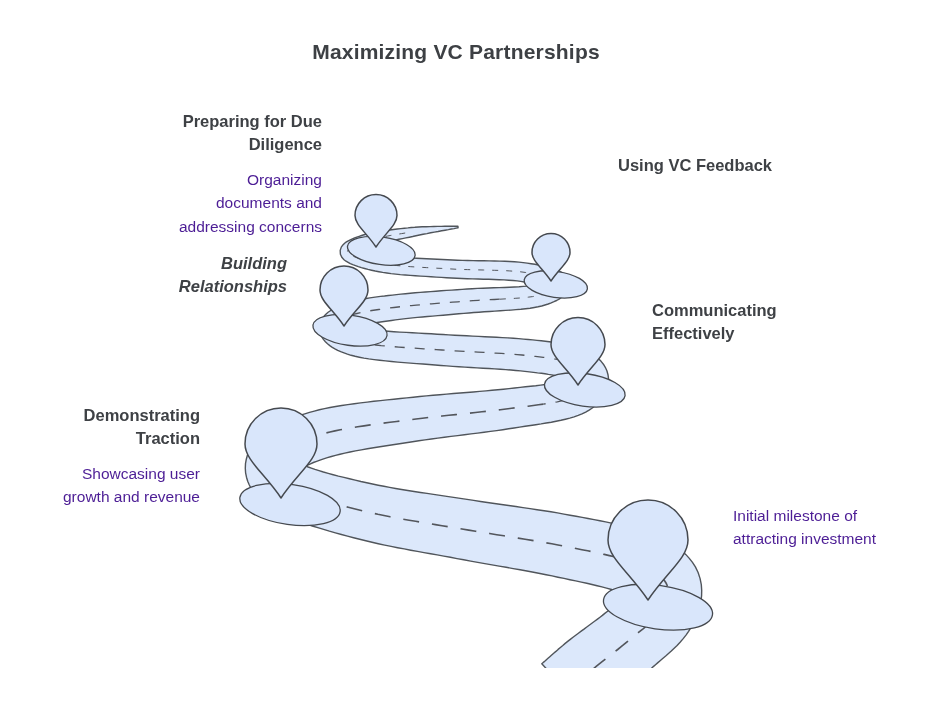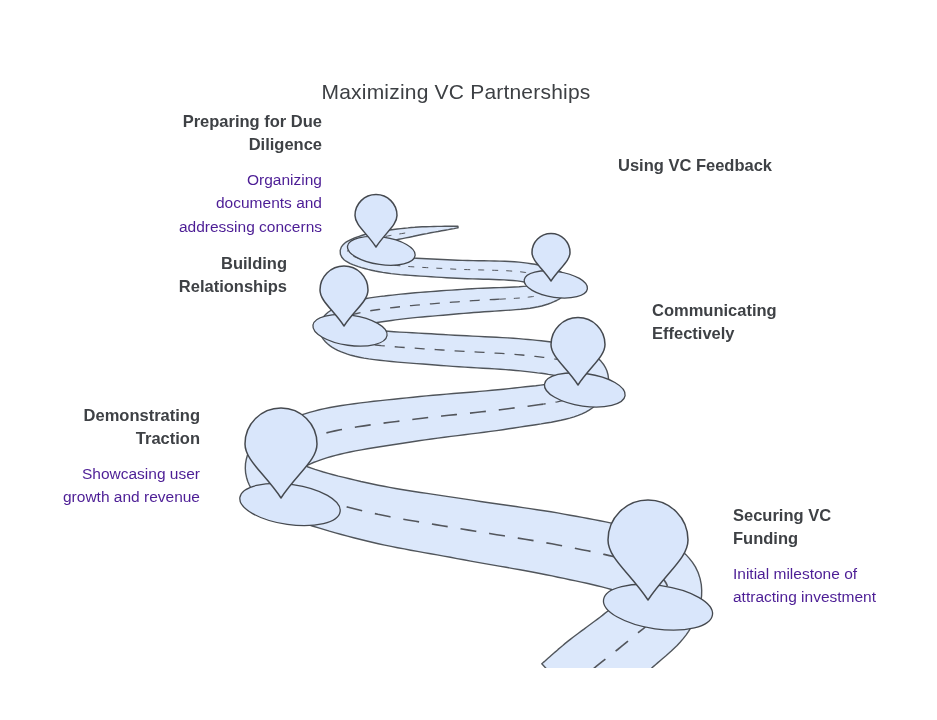--- a/index.html
+++ b/index.html
@@ -5,37 +5,37 @@
   html,body{margin:0;padding:0;}
   body{
     width:937px;height:720px;position:relative;overflow:hidden;
     background:#ffffff;
     font-family:"Liberation Sans","DejaVu Sans",sans-serif;
     -webkit-font-smoothing:antialiased;
   }
   .stage-canvas{position:absolute;left:0;top:0;}
   .page-title{
     position:absolute;top:40px;left:206px;width:500px;
-    text-align:center;font-size:21px;font-weight:400;color:#3d4044;
-    letter-spacing:.2px;white-space:pre-line;margin-top:40px;
+    text-align:center;font-size:21px;font-weight:700;color:#3d4044;
+    letter-spacing:.2px;white-space:pre-line;
   }
   .stage{position:absolute;max-width:236px;}
   .stage .stage-title{
     font-size:16.5px;font-weight:700;color:#3e4145;line-height:23px;
     white-space:pre-line;margin:0 0 12px 0;
   }
   .stage .stage-desc{
     font-size:15.5px;font-weight:400;color:#4c1d95;line-height:23.3px;
     white-space:pre-line;margin:0;
   }
   .stage.align-right{text-align:right;}
   .stage.align-left{text-align:left;}
   .s1{top:110px;right:615px;}
   .s2{top:154px;left:602px;margin-left:16px;}
-  .s3{top:252px;right:650px;}
+  .s3{top:252px;right:650px;font-style:italic;}
   .s4{top:299px;left:652px;}
   .s5{top:404px;right:737px;}
   .s6{top:504px;left:733px;}
 </style>
 </head>
 <body>
 
 <svg class="stage-canvas" id="road-svg" width="937" height="668" viewBox="0 0 937 668" aria-hidden="true">
     <path d="M457.9 226.2L456.0 226.2L453.7 226.3L451.1 226.3L448.1 226.3L444.8 226.3L441.3 226.4L437.6 226.4L433.8 226.5L430.0 226.6L426.1 226.7L422.2 226.8L418.5 227.0L414.8 227.3L411.3 227.5L407.9 227.9L404.4 228.2L400.8 228.6L397.2 229.0L393.5 229.5L389.9 230.0L386.2 230.5L382.6 231.0L379.2 231.6L375.8 232.2L372.6 232.8L369.5 233.4L366.6 234.1L364.0 234.8L361.6 235.5L359.2 236.3L356.8 237.1L354.6 237.9L352.4 238.8L350.3 239.8L348.3 240.8L346.4 241.9L344.6 243.2L342.9 244.9L341.3 247.1L340.2 250.4L340.4 254.3L342.0 257.6L344.0 259.7L346.0 261.2L348.1 262.4L350.3 263.6L352.8 264.6L355.5 265.6L358.3 266.6L361.4 267.6L364.6 268.5L368.0 269.4L371.5 270.2L375.2 271.0L378.9 271.7L382.7 272.4L386.8 273.0L391.1 273.6L395.6 274.1L400.3 274.6L405.2 275.0L410.2 275.4L415.3 275.8L420.5 276.1L425.8 276.4L431.0 276.8L436.2 277.1L441.4 277.4L446.5 277.7L451.5 278.0L456.6 278.3L461.9 278.5L467.2 278.7L472.6 278.9L478.0 279.0L483.4 279.2L488.8 279.3L494.0 279.5L499.1 279.7L504.0 279.9L508.7 280.2L513.0 280.5L517.1 280.9L520.8 281.4L524.3 282.0L527.8 282.6L531.2 283.3L534.4 284.0L537.4 284.8L540.3 285.6L542.9 286.4L545.2 287.3L547.1 288.1L548.7 288.8L549.8 289.4L550.3 289.8L550.0 289.6L548.9 288.3L547.9 285.6L547.9 282.8L548.5 280.9L549.0 280.1L549.1 279.9L548.7 280.2L547.9 280.7L546.8 281.3L545.3 282.0L543.5 282.7L541.4 283.4L539.1 284.1L536.6 284.7L533.9 285.2L530.9 285.7L527.4 286.1L523.4 286.4L519.1 286.8L514.4 287.0L509.5 287.3L504.4 287.5L499.1 287.6L493.8 287.8L488.3 288.0L482.9 288.2L477.5 288.4L472.2 288.7L467.1 289.0L462.1 289.4L457.0 289.7L451.8 290.1L446.5 290.4L441.2 290.8L435.9 291.2L430.6 291.6L425.4 292.0L420.2 292.4L415.2 292.8L410.3 293.2L405.5 293.7L400.9 294.1L396.5 294.6L392.4 295.1L388.4 295.5L384.5 296.0L380.6 296.4L376.9 296.9L373.3 297.4L369.8 297.9L366.4 298.5L363.0 299.0L359.8 299.6L356.7 300.3L353.6 301.0L350.7 301.8L347.9 302.7L345.2 303.6L342.5 304.6L340.0 305.6L337.5 306.8L335.0 308.0L332.7 309.3L330.4 310.7L328.1 312.3L325.9 314.2L323.8 316.5L321.7 319.4L320.1 323.3L319.4 328.3L320.2 333.2L321.7 336.7L323.4 339.4L325.4 341.8L327.5 343.8L329.8 345.6L332.3 347.3L334.9 348.8L337.7 350.3L340.7 351.7L344.0 352.9L347.4 354.1L351.1 355.3L355.1 356.3L359.3 357.2L363.9 358.1L368.8 358.9L374.1 359.6L379.7 360.3L385.5 360.9L391.5 361.5L397.7 362.1L404.0 362.6L410.3 363.1L416.7 363.6L422.9 364.0L429.1 364.5L435.1 365.0L440.9 365.5L446.7 365.9L452.7 366.4L458.8 366.8L464.9 367.1L471.0 367.5L477.0 367.9L483.0 368.2L489.0 368.5L494.7 368.9L500.4 369.3L505.8 369.6L510.9 370.0L515.8 370.5L520.5 370.9L524.9 371.4L529.3 371.9L533.5 372.4L537.5 372.9L541.4 373.3L545.0 373.8L548.4 374.4L551.7 374.9L554.7 375.5L557.6 376.0L560.2 376.6L562.6 377.3L564.7 377.9L566.6 378.6L568.3 379.3L569.9 380.0L571.3 380.8L572.6 381.5L573.6 382.2L574.4 382.8L574.9 383.3L575.2 383.7L575.3 383.9L575.1 383.7L574.7 383.2L574.2 382.2L573.7 380.8L573.5 379.3L573.5 378.2L573.5 377.6L573.6 377.2L573.6 376.9L573.6 376.8L573.5 376.8L573.3 376.9L573.0 377.2L572.4 377.6L571.6 378.1L570.6 378.7L569.3 379.3L567.8 379.9L565.8 380.6L563.5 381.2L560.7 381.9L557.4 382.6L553.7 383.2L549.6 383.9L545.3 384.5L540.6 385.1L535.8 385.7L530.7 386.2L525.5 386.8L520.1 387.4L514.6 388.0L509.0 388.6L503.4 389.2L497.8 389.8L492.0 390.3L486.0 390.9L479.7 391.4L473.3 392.0L466.8 392.5L460.1 393.0L453.4 393.5L446.6 394.1L439.8 394.7L433.1 395.2L426.4 395.9L419.7 396.5L413.2 397.2L406.8 397.9L400.4 398.5L393.8 399.2L387.1 399.9L380.5 400.6L373.8 401.3L367.2 402.1L360.6 402.9L354.2 403.7L347.8 404.6L341.7 405.5L335.7 406.5L330.0 407.5L324.5 408.6L319.3 409.8L314.3 411.1L309.5 412.4L304.8 413.8L300.4 415.2L296.1 416.7L292.0 418.2L288.1 419.8L284.3 421.5L280.7 423.2L277.3 424.9L274.0 426.7L270.8 428.5L267.7 430.5L264.6 432.6L261.6 435.1L258.7 437.7L256.0 440.5L253.5 443.7L251.2 447.1L249.2 450.8L247.5 454.9L246.3 459.2L245.5 463.6L245.3 468.2L245.6 472.8L246.5 477.2L247.7 481.3L249.2 484.8L250.9 488.1L252.9 491.4L255.1 494.4L257.6 497.4L260.3 500.1L263.1 502.6L266.2 505.0L269.3 507.2L272.7 509.3L276.1 511.3L279.8 513.3L283.7 515.1L287.8 517.0L292.2 518.8L296.9 520.6L301.8 522.4L306.9 524.2L312.3 526.0L317.8 527.7L323.6 529.4L329.4 531.2L335.4 532.9L341.4 534.5L347.5 536.2L353.6 537.8L359.7 539.3L365.8 540.8L372.0 542.3L378.3 543.7L384.7 545.1L391.1 546.4L397.6 547.7L404.2 548.9L410.8 550.2L417.4 551.4L424.0 552.6L430.6 553.8L437.2 554.9L443.8 556.1L450.4 557.3L457.0 558.6L463.7 559.8L470.7 561.1L477.7 562.4L484.8 563.6L492.0 564.9L499.1 566.1L506.1 567.3L513.2 568.6L520.1 569.8L526.9 571.0L533.5 572.3L539.9 573.5L546.1 574.7L552.1 575.9L558.0 577.2L564.0 578.4L569.9 579.7L575.7 580.9L581.3 582.1L586.8 583.3L592.0 584.5L597.1 585.7L601.9 586.9L606.5 588.1L610.7 589.2L614.6 590.4L618.1 591.5L621.3 592.7L624.4 593.9L627.3 595.1L629.9 596.2L632.1 597.3L634.1 598.3L635.7 599.2L637.0 600.0L637.9 600.7L638.4 601.1L638.6 601.4L638.5 601.4L638.1 601.0L637.5 600.4L636.6 599.1L635.6 597.1L634.8 594.9L634.4 592.8L634.2 591.1L634.2 589.8L634.2 589.0L634.2 588.5L634.2 588.5L634.0 588.8L633.7 589.3L633.2 590.0L632.7 590.9L632.0 592.0L631.4 592.7L631.1 593.0L630.6 593.4L629.8 594.2L628.6 595.2L627.1 596.5L625.3 597.9L623.3 599.5L621.0 601.2L618.6 603.0L616.0 604.9L613.3 606.9L610.5 609.0L607.6 611.3L604.8 613.4L602.4 615.4L600.0 617.2L597.5 619.1L594.9 621.0L592.2 623.0L589.5 625.0L586.8 627.0L584.0 629.1L581.2 631.1L578.4 633.2L575.7 635.2L573.0 637.3L570.3 639.4L567.7 641.4L565.2 643.4L562.8 645.5L560.4 647.5L558.1 649.4L555.9 651.4L553.7 653.2L551.7 655.0L549.8 656.7L548.0 658.3L546.4 659.7L545.0 661.0L543.7 662.1L542.7 663.0L541.8 663.8L594.2 720.2L595.2 719.2L596.4 718.0L597.7 716.7L599.1 715.3L600.6 713.8L602.1 712.3L603.8 710.6L605.5 708.9L607.2 707.2L609.0 705.4L610.8 703.7L612.7 701.9L614.5 700.2L616.3 698.6L618.1 696.9L620.1 695.2L622.3 693.3L624.6 691.3L627.1 689.2L629.6 687.1L632.2 684.8L634.9 682.6L637.6 680.3L640.4 678.0L643.2 675.6L645.9 673.2L648.7 670.8L651.2 668.6L653.3 666.6L655.5 664.7L657.9 662.6L660.4 660.5L663.0 658.3L665.7 656.0L668.5 653.5L671.3 651.0L674.2 648.2L677.1 645.4L680.1 642.2L683.0 638.9L686.0 635.1L688.6 631.3L690.7 627.8L692.5 624.6L694.2 621.2L695.9 617.7L697.4 613.9L698.8 609.8L700.0 605.5L701.0 600.8L701.6 595.7L701.7 590.3L701.3 584.6L700.1 578.6L698.1 572.5L695.4 566.9L692.3 562.1L689.1 558.1L685.7 554.4L682.1 551.2L678.5 548.4L674.8 545.8L671.0 543.5L667.2 541.4L663.4 539.5L659.4 537.7L655.4 536.0L651.3 534.4L647.1 532.8L642.7 531.3L637.9 529.8L632.8 528.3L627.7 526.9L622.4 525.6L616.9 524.3L611.4 523.1L605.7 521.9L599.9 520.7L594.1 519.6L588.1 518.5L582.2 517.4L576.1 516.3L570.1 515.2L563.9 514.1L557.5 512.9L550.9 511.8L544.1 510.7L537.1 509.7L530.1 508.6L523.0 507.6L515.9 506.5L508.7 505.5L501.5 504.5L494.4 503.5L487.4 502.5L480.5 501.5L473.7 500.4L467.0 499.4L460.3 498.4L453.6 497.4L446.8 496.4L440.2 495.4L433.5 494.4L427.0 493.4L420.5 492.5L414.1 491.5L407.8 490.5L401.6 489.5L395.6 488.5L389.6 487.4L383.9 486.3L378.2 485.2L372.5 484.0L366.7 482.7L360.9 481.5L355.2 480.1L349.5 478.8L343.9 477.4L338.4 476.1L333.2 474.7L328.2 473.3L323.4 472.0L319.0 470.6L315.0 469.4L311.3 468.1L308.2 467.0L305.5 465.9L303.1 464.9L301.1 464.0L299.4 463.2L298.1 462.4L297.1 461.8L296.4 461.4L295.9 461.1L295.7 461.0L295.7 461.1L295.8 461.3L295.9 461.7L296.1 462.1L296.3 462.7L296.6 463.8L296.8 465.3L296.9 466.8L296.7 468.4L296.4 469.8L296.0 471.1L295.6 472.0L295.1 472.7L294.8 473.1L294.6 473.2L294.6 473.1L294.9 472.8L295.4 472.2L296.3 471.5L297.5 470.6L299.1 469.6L300.9 468.5L303.0 467.4L305.3 466.2L307.8 465.0L310.5 463.8L313.4 462.5L316.6 461.3L320.0 460.1L323.6 458.9L327.4 457.7L331.4 456.5L335.5 455.4L340.0 454.2L344.8 453.1L350.0 452.0L355.5 450.9L361.3 449.9L367.4 448.8L373.6 447.8L379.9 446.8L386.4 445.7L392.9 444.7L399.5 443.7L406.0 442.8L412.5 441.8L418.8 440.8L425.0 439.9L431.4 439.0L437.8 438.1L444.4 437.2L451.0 436.4L457.7 435.6L464.4 434.7L471.0 433.9L477.6 433.1L484.1 432.3L490.5 431.4L496.7 430.6L502.8 429.7L508.6 428.8L514.1 428.0L519.6 427.1L525.1 426.3L530.5 425.5L535.8 424.7L541.1 423.9L546.2 423.0L551.3 422.2L556.1 421.3L560.9 420.3L565.4 419.2L569.8 418.1L574.1 416.9L578.2 415.4L582.0 413.9L585.7 412.1L589.1 410.1L592.3 408.0L595.2 405.7L597.9 403.3L600.3 400.7L602.4 397.9L604.3 395.0L605.8 392.0L607.0 388.8L607.9 385.6L608.4 382.3L608.5 378.7L608.0 374.7L606.9 370.7L605.3 367.3L603.4 364.2L601.3 361.6L599.1 359.3L596.7 357.3L594.2 355.5L591.7 353.8L589.0 352.3L586.3 350.9L583.4 349.7L580.5 348.5L577.4 347.4L574.2 346.4L570.9 345.6L567.6 344.8L564.1 344.1L560.6 343.4L556.9 342.8L553.2 342.3L549.3 341.8L545.3 341.3L541.2 340.8L537.0 340.4L532.7 339.9L528.2 339.5L523.5 339.1L518.6 338.6L513.4 338.3L507.9 337.9L502.3 337.6L496.5 337.3L490.7 337.0L484.7 336.7L478.7 336.4L472.6 336.1L466.6 335.8L460.6 335.5L454.7 335.2L448.8 334.9L443.1 334.5L437.2 334.2L431.2 333.8L424.9 333.5L418.7 333.1L412.3 332.8L406.1 332.4L399.9 332.1L393.9 331.7L388.1 331.3L382.6 330.8L377.4 330.4L372.7 329.9L368.4 329.3L364.7 328.8L361.4 328.1L358.4 327.5L355.7 326.8L353.2 326.1L351.1 325.4L349.3 324.7L347.7 324.0L346.5 323.4L345.6 323.0L345.1 322.6L344.8 322.5L344.9 322.7L345.2 323.3L345.8 324.8L346.3 327.7L345.9 330.6L345.1 332.4L344.5 333.2L344.3 333.3L344.6 333.1L345.3 332.5L346.2 331.9L347.5 331.1L348.9 330.4L350.6 329.6L352.3 328.8L354.2 328.0L356.1 327.3L358.1 326.7L360.3 326.0L362.6 325.4L365.1 324.8L367.9 324.2L370.8 323.6L373.9 323.1L377.1 322.5L380.5 322.0L384.0 321.5L387.7 321.0L391.5 320.5L395.4 319.9L399.5 319.4L403.6 318.9L408.0 318.4L412.6 317.9L417.4 317.4L422.4 317.0L427.4 316.5L432.6 316.1L437.8 315.6L443.1 315.2L448.4 314.7L453.6 314.3L458.8 313.8L463.9 313.4L468.9 313.0L473.8 312.5L478.9 312.2L484.2 311.8L489.5 311.5L494.9 311.1L500.3 310.8L505.6 310.4L510.9 310.1L516.0 309.6L520.9 309.2L525.6 308.7L530.1 308.2L534.3 307.5L538.1 306.8L541.7 306.0L545.0 305.0L548.2 304.0L551.2 302.9L554.0 301.7L556.6 300.5L559.1 299.1L561.4 297.5L563.5 295.7L565.6 293.5L567.4 290.7L568.7 286.8L568.7 282.2L567.1 277.7L564.6 274.6L562.1 272.7L559.7 271.3L557.1 270.1L554.5 269.1L551.7 268.2L548.6 267.3L545.4 266.5L542.1 265.7L538.5 265.0L534.9 264.3L531.1 263.7L527.2 263.1L523.2 262.6L519.0 262.1L514.5 261.8L509.8 261.5L504.8 261.3L499.8 261.1L494.5 261.0L489.2 260.9L483.8 260.8L478.4 260.7L473.1 260.6L467.7 260.5L462.5 260.4L457.4 260.2L452.5 260.0L447.5 259.8L442.4 259.5L437.2 259.3L432.0 259.0L426.7 258.8L421.6 258.5L416.4 258.2L411.4 257.9L406.5 257.6L401.8 257.3L397.3 256.9L393.0 256.5L389.0 256.1L385.3 255.6L381.7 255.1L378.3 254.5L374.9 253.9L371.6 253.3L368.5 252.6L365.6 251.9L362.9 251.2L360.5 250.6L358.3 249.9L356.5 249.2L355.1 248.6L354.1 248.2L353.7 248.0L354.0 248.4L354.7 250.0L354.8 252.3L354.3 253.8L353.9 254.3L354.0 254.1L354.5 253.6L355.5 253.0L356.7 252.2L358.2 251.4L359.9 250.5L361.8 249.7L363.8 248.8L365.9 248.0L368.0 247.2L370.2 246.4L372.7 245.6L375.4 244.8L378.4 244.0L381.6 243.2L384.9 242.4L388.3 241.6L391.8 240.9L395.3 240.1L398.9 239.3L402.4 238.6L405.9 237.9L409.4 237.2L412.7 236.5L416.0 235.7L419.5 235.0L423.1 234.3L426.9 233.6L430.7 232.8L434.4 232.1L438.1 231.5L441.7 230.8L445.1 230.2L448.4 229.6L451.3 229.0L454.0 228.6L456.2 228.1L458.1 227.8Z" fill="#dce8fb" stroke="#50555b" stroke-width="1.4" stroke-linejoin="round"></path>
     <path d="M405.2 233.0L401.6 233.6L398.0 234.2L394.4 234.8L390.8 235.4L387.3 236.1L383.8 236.7L380.4 237.4L377.1 238.1L374.0 238.8L371.1 239.5L368.4 240.3L366.0 241.0L363.7 241.8L361.5 242.6L359.3 243.4L357.2 244.2L355.3 245.1L353.5 246.0L351.9 246.9L350.5 247.8L349.3 248.7L348.4 249.6L347.8 250.4L347.5 251.3L347.6 252.2L348.0 253.0L348.8 253.8L350.0 254.7L351.6 255.5L353.4 256.4L355.6 257.2L358.0 258.1L360.6 258.9L363.5 259.8L366.6 260.6L369.8 261.3L373.2 262.1L376.7 262.8L380.3 263.4L384.0 264.0L387.9 264.5L392.0 265.0L396.4 265.5L401.0 265.9L405.8 266.3L410.8 266.7L415.9 267.0L421.0 267.3L426.3 267.6L431.5 267.9L436.7 268.2L441.9 268.4L447.0 268.7L452.0 269.0L457.0 269.3L462.2 269.5L467.5 269.6L472.8 269.8L478.2 269.9L483.6 270.0L489.0 270.1L494.3 270.3L499.4 270.4L504.4 270.6L509.2 270.9L513.8 271.2L518.0 271.5L522.0 272.0L525.8 272.5L529.4 273.1L533.0 273.8L536.5 274.5L539.7 275.3L542.9 276.0L545.8 276.9L548.4 277.7L550.8 278.6L552.9 279.5L554.7 280.4L556.2 281.3L557.3 282.1L558.0 283.0L558.3 283.9L558.3 284.8L558.0 285.8L557.3 286.8L556.3 287.8L555.0 288.9L553.5 289.9L551.7 290.9L549.6 291.9L547.3 292.8L544.8 293.7L542.1 294.5L539.1 295.3L536.0 296.0L532.6 296.6L528.7 297.1L524.5 297.6L520.0 298.0L515.2 298.3L510.2 298.7L505.0 298.9L499.7 299.2" fill="none" stroke="#53565c" stroke-width="1" stroke-dasharray="6 8"></path>
@@ -80,17 +80,15 @@
 </div>
 
 <div class="stage s5 align-right">
   <div class="stage-title">Demonstrating
 Traction</div>
   <div class="stage-desc">Showcasing user
 growth and revenue</div>
 </div>
 
 <div class="stage s6 align-left">
-  <div class="stage-title">Securing VC
-Funding</div>
   <div class="stage-desc">Initial milestone of
 attracting investment</div>
 </div>
 
 </body></html>

